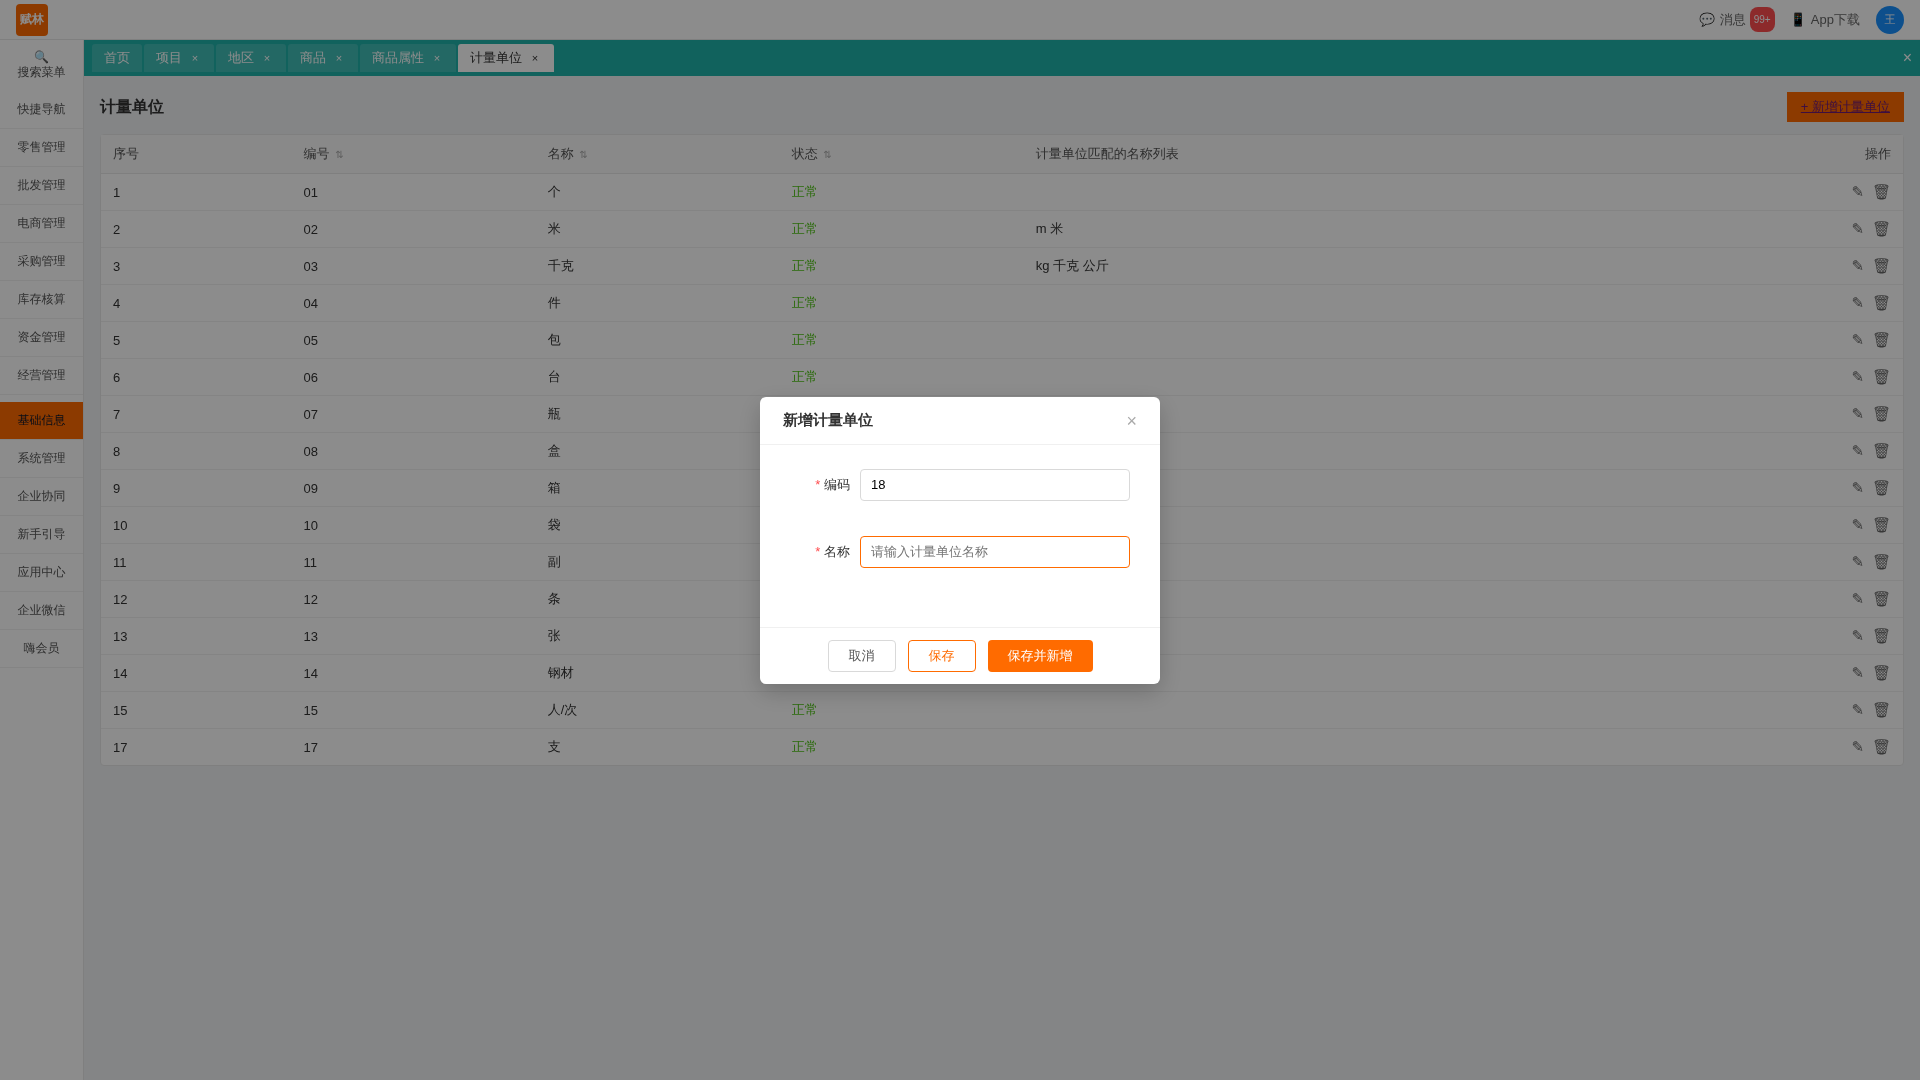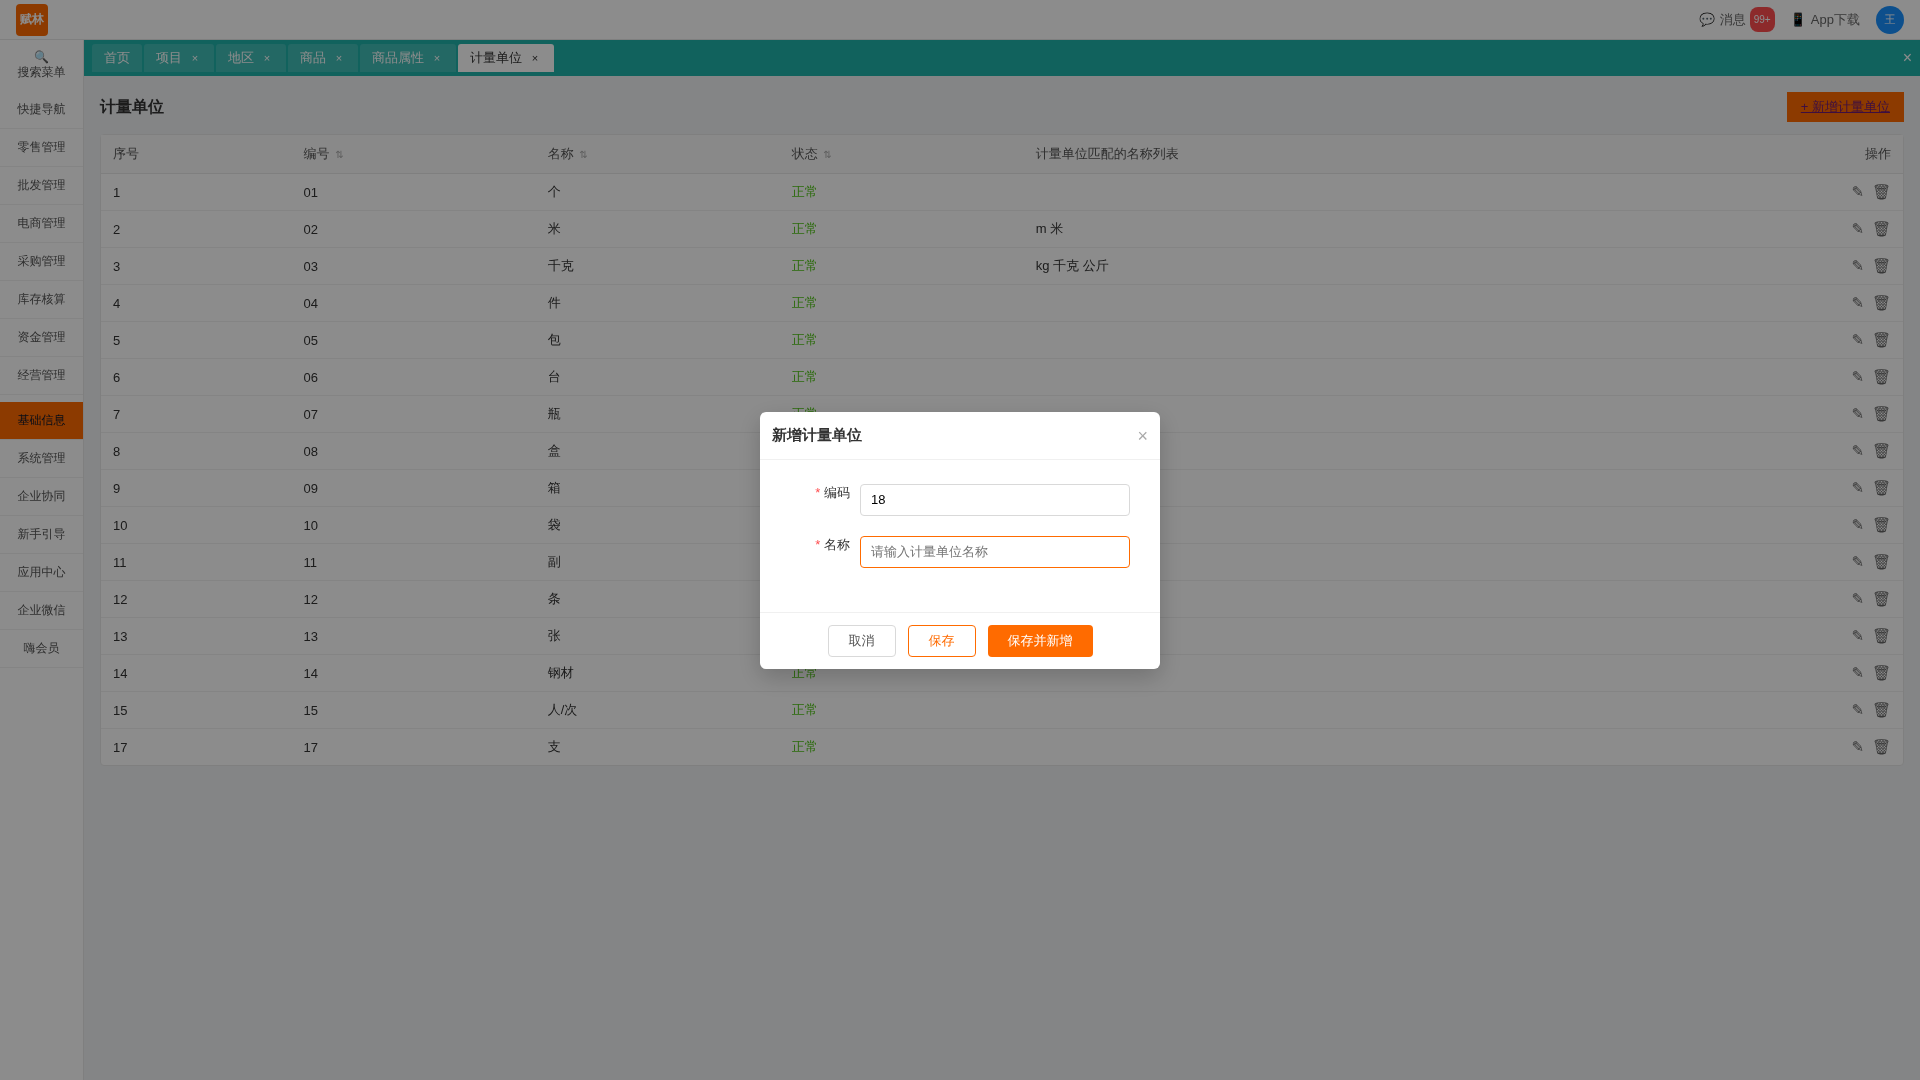--- a/index.html
+++ b/index.html
@@ -54,25 +54,25 @@
 
     
     .pagination-bar { display: flex; justify-content: flex-end; align-items: center; padding: 10px 16px; gap: 8px; font-size: 13px; color: #555; }
     .page-select { border: 1px solid #d9d9d9; border-radius: 4px; padding: 2px 6px; font-size: 13px; }
     .page-btn { width: 24px; height: 24px; border: 1px solid #d9d9d9; border-radius: 4px; background: #fff; cursor: pointer; display: flex; align-items: center; justify-content: center; font-size: 12px; color: #555; }
     .page-input { width: 40px; height: 24px; border: 1px solid #d9d9d9; border-radius: 4px; text-align: center; font-size: 13px; }
 
     
     .modal-overlay { position: fixed; top: 0; left: 0; width: 100%; height: 100%; background: rgba(0,0,0,0.45); z-index: 100; display: flex; align-items: center; justify-content: center; }
     .modal { background: #fff; border-radius: 6px; width: 400px; box-shadow: 0 8px 24px rgba(0,0,0,0.2); }
-    .modal-header { padding: 14px 12px; border-bottom: 1px solid #f0f0f0; display: flex; justify-content: space-between; align-items: flex-end; }
+    .modal-header { padding: 14px 23px; border-bottom: 1px solid #f0f0f0; display: flex; justify-content: space-between; align-items: flex-end; }
     .modal-title { font-size: 15px; font-weight: bold; color: #333; }
     .modal-close { cursor: pointer; color: #aaa; font-size: 18px; line-height: 1; }
     .modal-body { padding: 24px 30px; }
-    .form-row { display: flex; margin-bottom: 20px; }
+    .form-row { display: flex; align-items: center; margin-bottom: 35px; }
     .form-label { width: 60px; text-align: right; font-size: 13px; color: #333; margin-right: 10px; }
     .form-label-required::before { content: '* '; color: #ff4d4f; }
     .form-input { flex: 1; height: 32px; border: 1px solid #d9d9d9; border-radius: 4px; padding: 0 10px; font-size: 13px; outline: none; }
     .form-input.highlighted { border-color: #ff6b00; }
     .modal-footer { padding: 12px 20px; display: flex; justify-content: center; gap: 12px; border-top: 1px solid #f0f0f0; }
     .btn-cancel { padding: 6px 20px; border: 1px solid #d9d9d9; border-radius: 4px; background: #fff; cursor: pointer; font-size: 13px; color: #555; }
     .btn-save { padding: 6px 20px; border: 1px solid #ff6b00; border-radius: 4px; background: #fff; cursor: pointer; font-size: 13px; color: #ff6b00; }
     .btn-save-new { padding: 6px 20px; border: none; border-radius: 4px; background: #ff6b00; cursor: pointer; font-size: 13px; color: #fff; }
   </style>
 </head>

